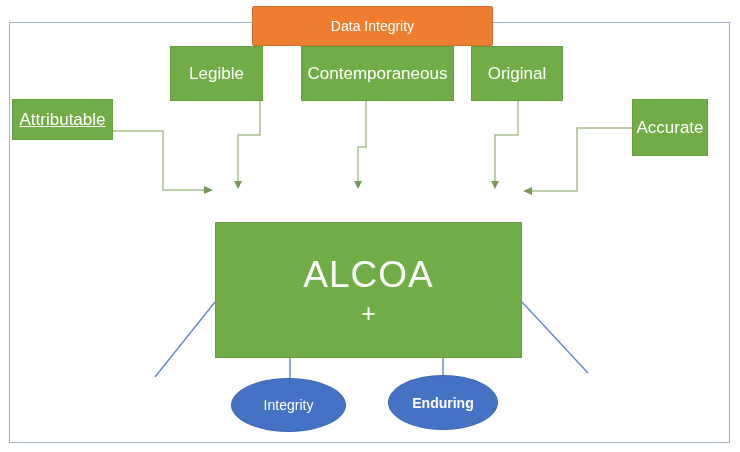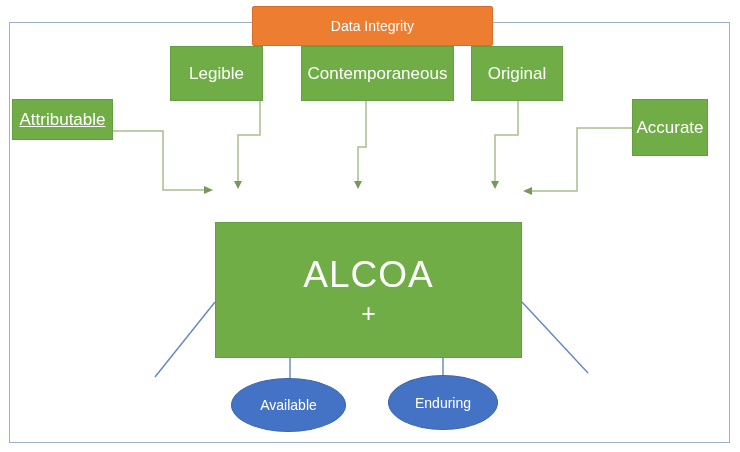--- a/index.html
+++ b/index.html
@@ -72,21 +72,21 @@
 
   .ellipse {
     background: var(--blue, #4472C4);
     border: 1px solid var(--blue_border, #3C66B0);
     border-radius: 50%;
     font-size: 14px;
     z-index: 2;
   }
   .el-complete   { left: 87px;  top: 378px; width: 116px; height: 54px; }
   .el-consistent { left: 231px; top: 378px; width: 115px; height: 54px; }
-  .el-enduring   { left: 388px; top: 375px; width: 110px; height: 55px; }
+  .el-enduring   { left: 388px; top: 375px; width: 110px; height: 55px; font-weight: bold; }
   .el-available  { left: 543px; top: 370px; width: 114px; height: 57px; }
 </style>
 </head>
 <body>
 
 <div class="stage">
 
   <div class="outer-frame"></div>
 
   <svg class="connector-layer" viewBox="0 0 740 452" xmlns="http://www.w3.org/2000/svg">
@@ -127,19 +127,19 @@
   <div class="node green-box box-accurate">
     <span>Accurate</span>
   </div>
 
   <div class="node center-box">
     <div class="center-main">ALCOA</div>
     <div class="center-plus">+</div>
   </div>
 
   <div class="node ellipse el-consistent">
-    <span>Available</span>
+    <span>Integrity</span>
   </div>
   <div class="node ellipse el-enduring">
     <span>Enduring</span>
   </div>
 
 </div>
 
 </body></html>

